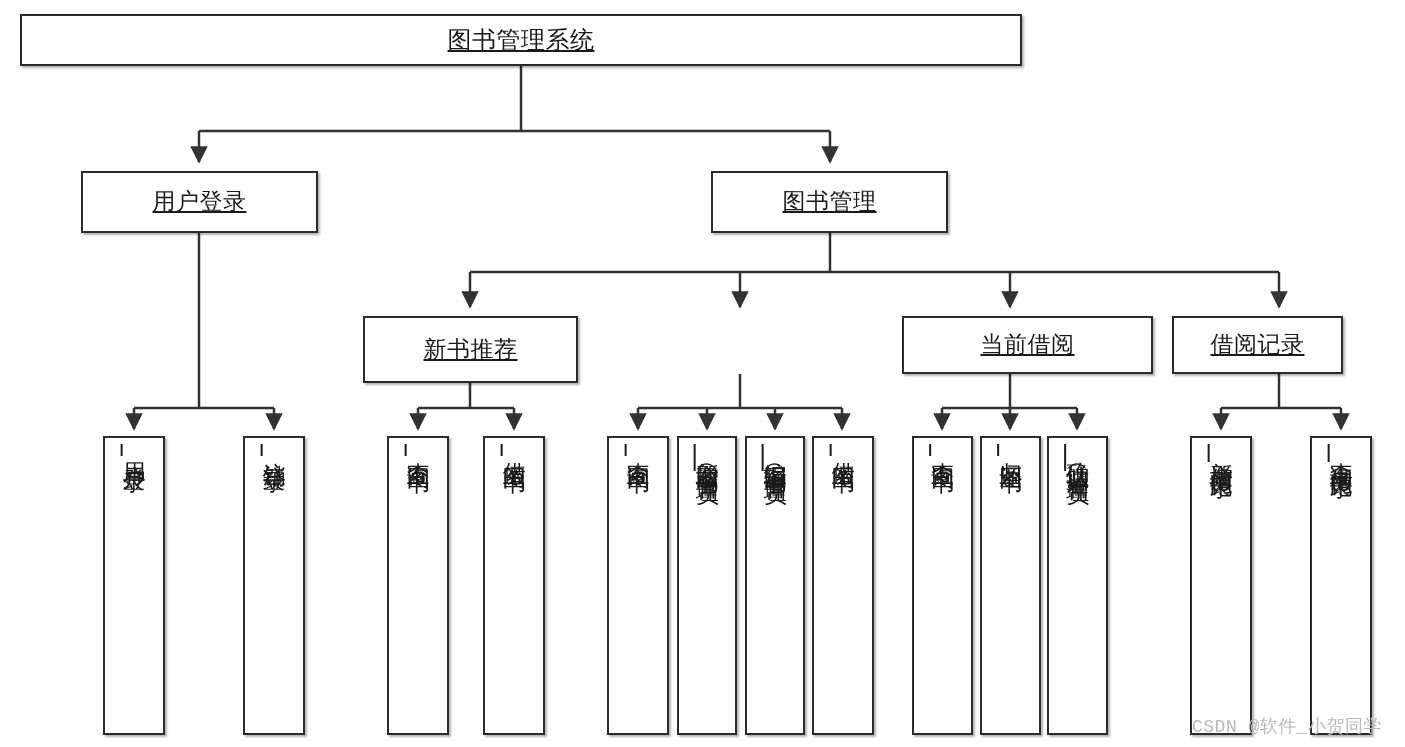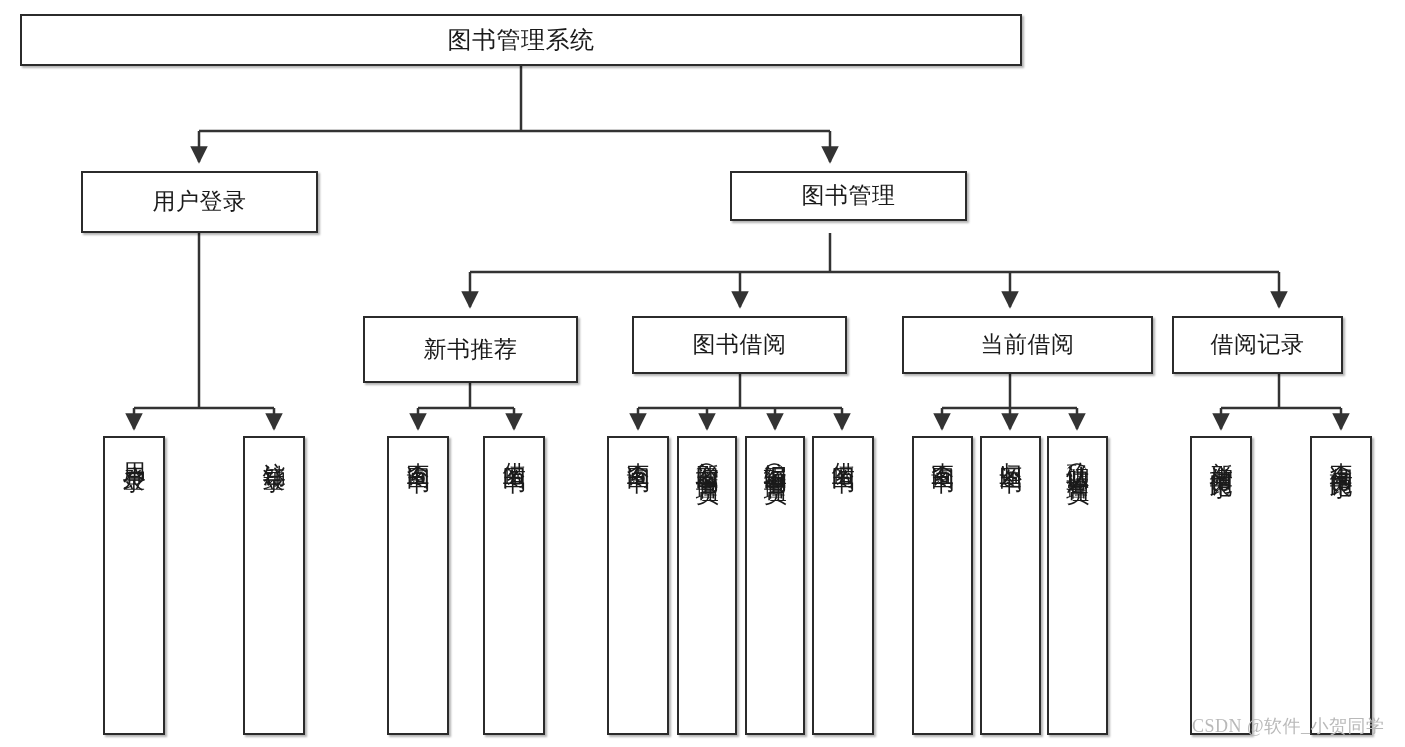--- a/index.html
+++ b/index.html
@@ -34,20 +34,21 @@
     display: flex;
     align-items: center;
     justify-content: center;
     color: #1a1a1a;
   }
   .node-label {
     display: block;
     text-align: right;
     line-height: 1.18;
     letter-spacing: 0.5px;
+    text-decoration: underline;
   }
   
   .node.horiz .node-label {
     writing-mode: horizontal-tb;
     font-size: 23px;
   }
   .node.root .node-label { font-size: 24px; }
   
   .node.vert {
     align-items: flex-start;
@@ -65,21 +66,21 @@
     max-height: 292px;
   }
   #watermark {
     position: absolute;
     left: 1192px;
     top: 714px;
     font-size: 18px;
     color: #b9b9b9;
     white-space: nowrap;
     letter-spacing: 0.5px;
-    font-family: Liberation Serif, serif;
+    font-family: Liberation Mono, monospace;
     pointer-events: none;
   }
 </style>
 </head>
 <body>
 
 <div id="diagram-root">
 
   <svg id="flow-svg" viewBox="0 0 1405 747" aria-hidden="true">
     <defs>
@@ -131,30 +132,27 @@
     </g>
   </svg>
 
   <div class="node horiz root" style="left:20px; top:14px; width:1002px; height:52px;">
     <span class="node-label">图书管理系统</span>
   </div>
 
   <div class="node horiz" style="left:81px; top:171px; width:237px; height:62px;">
     <span class="node-label">用户登录</span>
   </div>
-  <div class="node horiz" style="left:711px; top:171px; width:237px; height:50px;margin-left:19px;">
+  <div class="node horiz" style="left:711px; top:171px; width:237px; height:62px;">
     <span class="node-label">图书管理</span>
   </div>
 
   <div class="node horiz" style="left:363px; top:316px; width:215px; height:67px;">
     <span class="node-label">新书推荐</span>
   </div>
-  <div class="node horiz" style="left:632px; top:316px; width:215px; height:58px;">
-    <span class="node-label">图书借阅</span>
-  </div>
   <div class="node horiz" style="left:902px; top:316px; width:251px; height:58px;">
     <span class="node-label">当前借阅</span>
   </div>
   <div class="node horiz" style="left:1172px; top:316px; width:171px; height:58px;">
     <span class="node-label">借阅记录</span>
   </div>
 
   <div class="node vert" style="left:103px; top:436px; width:62px; height:299px;">
     <span class="node-label">用户登录</span>
   </div>

